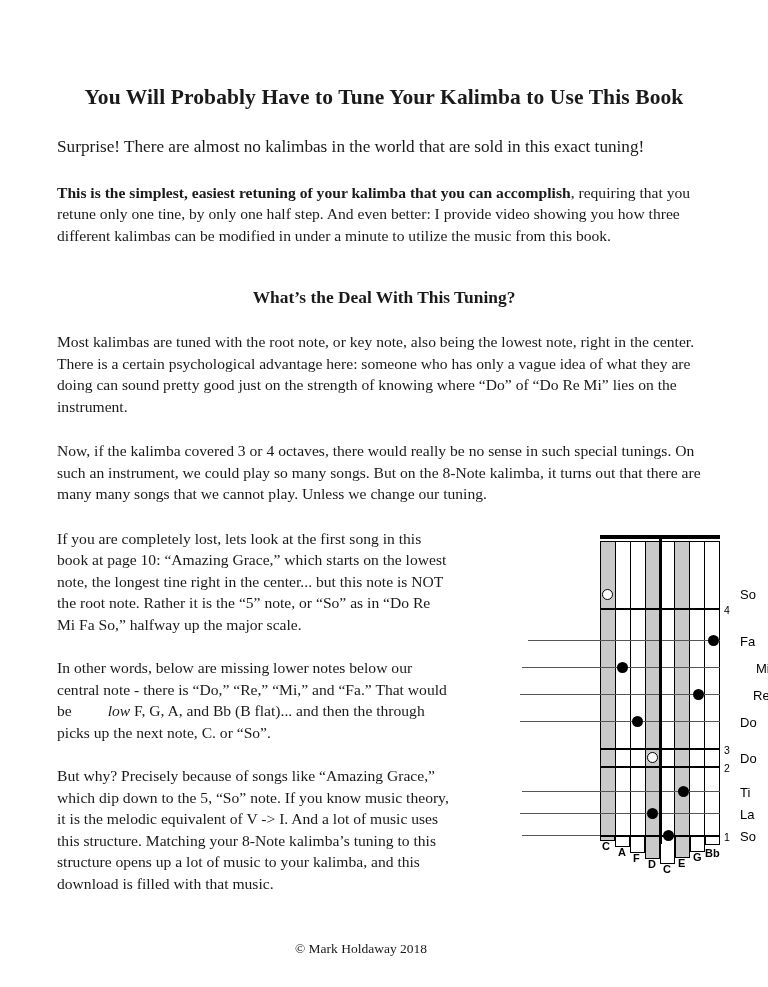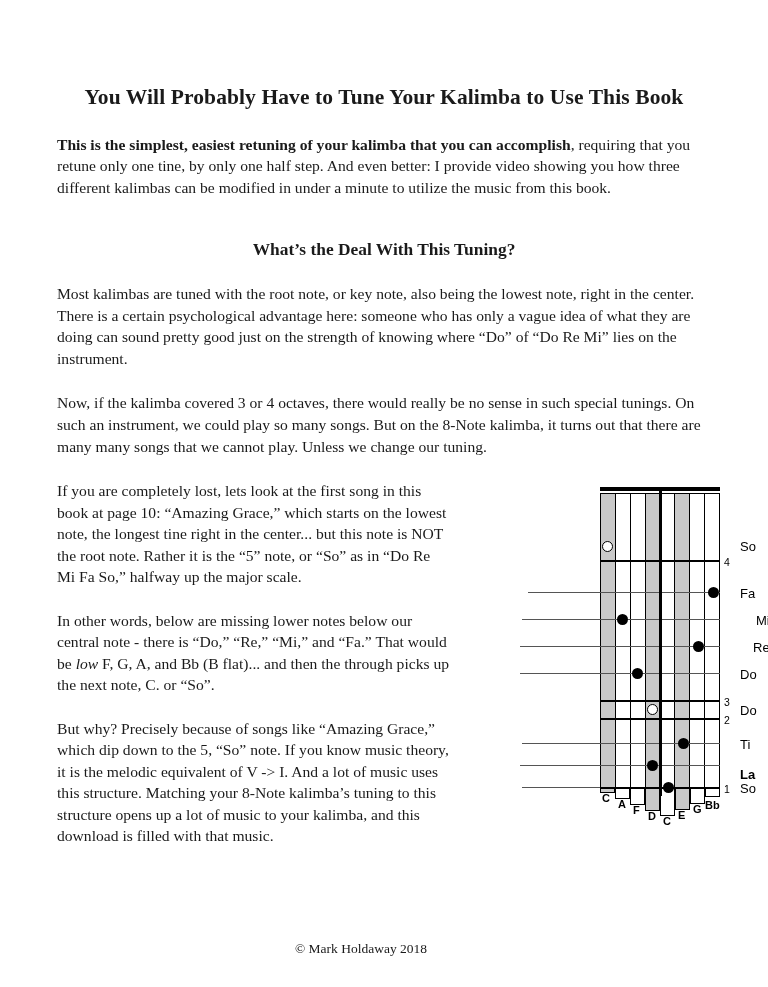--- a/index.html
+++ b/index.html
@@ -50,20 +50,21 @@
     font-size: 17.4px;
     font-weight: bold;
     text-align: center;
     margin: 41px 0 0 0;
   }
   .bold {
     font-weight: bold;
   }
   .ital {
     font-style: italic;
+    margin-left: 32px;
   }
   .lower-wrap {
     position: relative;
     margin-top: 23px;
   }
   .col-left {
     width: 395px;
   }
   .col-left p {
     font-size: 15.6px;
@@ -206,20 +207,21 @@
 </style>
 </head>
 <body>
 
 <div class="page">
 
   <div class="content">
 
     <h1 class="doc-title">You Will Probably Have to Tune Your Kalimba to Use This Book</h1>
 
+    <p class="lead">Surprise! There are almost no kalimbas in the world that are sold in this exact tuning!</p>
 
 
     <p class="body-text"><span class="bold">This is the simplest, easiest retuning of your kalimba that you can accomplish</span><span>, requiring that you retune only one tine, by only one half step. And even better: I provide video showing you how three different kalimbas can be modified in under a minute to utilize the music from this book.</span></p>
 
     <h2 class="section-title">What’s the Deal With This Tuning?</h2>
 
     <p class="body-text">Most kalimbas are tuned with the root note, or key note, also being the lowest note, right in the center. There is a certain psychological advantage here: someone who has only a vague idea of what they are doing can sound pretty good just on the strength of knowing where “Do” of “Do Re Mi” lies on the instrument.</p>
 
     <p class="body-text">Now, if the kalimba covered 3 or 4 octaves, there would really be no sense in such special tunings. On such an instrument, we could play so many songs. But on the 8-Note kalimba, it turns out that there are many many songs that we cannot play. Unless we change our tuning.</p>
 
@@ -303,21 +305,21 @@
           <div class="num-label" style="left:124px; top:227px;">2</div>
           <div class="num-label" style="left:124px; top:296px;">1</div>
 
           <div class="solfege-label" style="left:140px; top:52px;">So</div>
           <div class="solfege-label" style="left:140px; top:99px;">Fa</div>
           <div class="solfege-label" style="left:156px; top:126px;">Mi</div>
           <div class="solfege-label" style="left:140px; top:153px;margin-left:13px;">Re</div>
           <div class="solfege-label" style="left:140px; top:180px;">Do</div>
           <div class="solfege-label" style="left:140px; top:216px;">Do</div>
           <div class="solfege-label" style="left:140px; top:250px;text-align:center;">Ti</div>
-          <div class="solfege-label" style="left:140px; top:280px;font-weight:bold;">La</div>
+          <div class="solfege-label" style="left:140px; top:272px;">La</div>
           <div class="solfege-label" style="left:140px; top:294px;">So</div>
 
         </div>
       </div>
 
     </div>
 
   </div>
 
   <div class="footer">© Mark Holdaway 2018</div>

